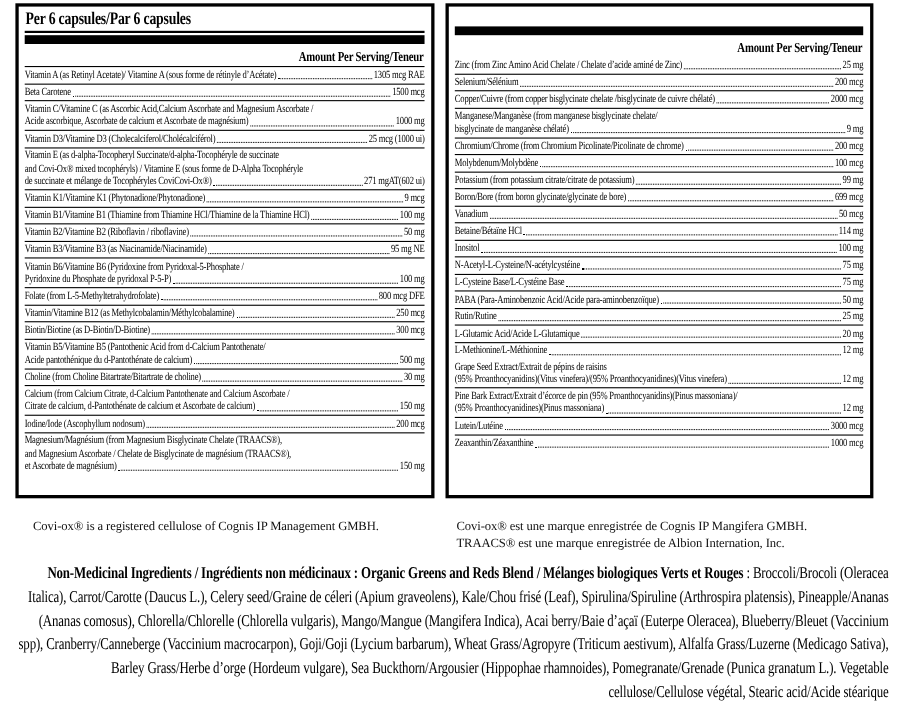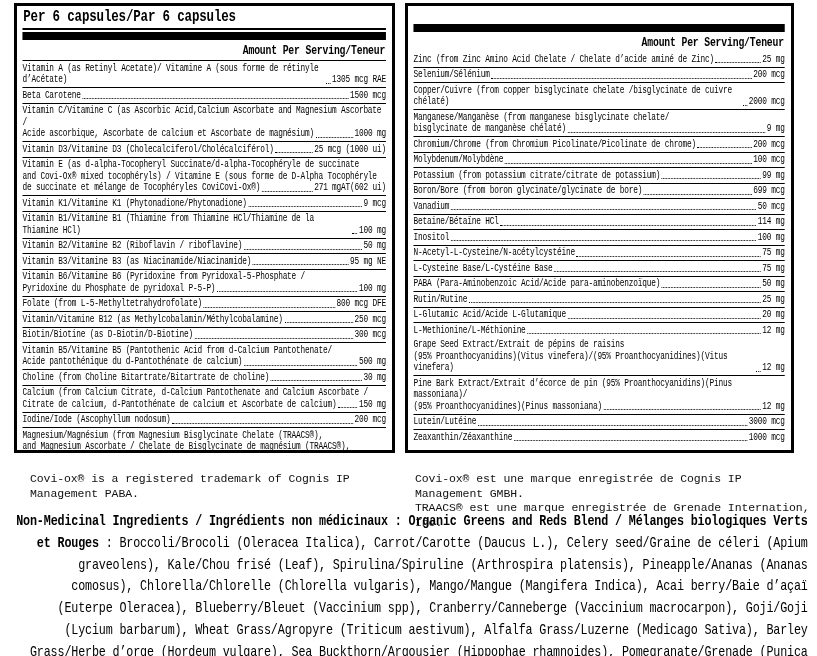--- a/index.html
+++ b/index.html
@@ -1,18 +1,18 @@
 <!DOCTYPE html>
 <html><head>
 <meta charset="utf-8">
 <style>
   html,body{margin:0;padding:0;background:#fff;}
   #canvas{
     position:relative;width:817px;height:656px;background:#fff;
-    font-family:Liberation Mono, monospace;color:#000;overflow:hidden;
+    font-family:Liberation Serif, serif;color:#000;overflow:hidden;
   }
   .box{
     position:absolute;top:3px;height:450px;border:3.5px solid #000;
     background:#fff;box-sizing:border-box;overflow:hidden;
   }
   .box.left{left:14px;width:381px;}
   .box.right{left:405px;width:389px;}
   .cond{
     transform:scaleX(0.78);transform-origin:0 0;
     padding:0 7px;box-sizing:border-box;
@@ -356,26 +356,26 @@
               <span class="rowtext">Zeaxanthin/Zéaxanthine</span>
               <span class="leader"></span>
               <span class="value">1000 mcg</span>
             </div>
           </div>
         </div>
     </div>
   </section>
 
   <div class="tm en">
-    <div>Covi-ox® is a registered trademark of Cognis IP Management PABA.</div>
+    <div>Covi-ox® is a registered cellulose of Cognis IP Management GMBH.</div>
   </div>
 
   <div class="tm fr">
-    <div>Covi-ox® est une marque enregistrée de Cognis IP Management GMBH.</div>
-    <div>TRAACS® est une marque enregistrée de Grenade Internation, Inc.</div>
+    <div>Covi-ox® est une marque enregistrée de Cognis IP Mangifera GMBH.</div>
+    <div>TRAACS® est une marque enregistrée de Albion Internation, Inc.</div>
   </div>
 
   <div class="nonmed">
     <div class="nm-cond">
       <span class="nm-bold">Non-Medicinal Ingredients / Ingrédients non médicinaux : Organic Greens and Reds Blend / Mélanges biologiques Verts et Rouges</span><span> : Broccoli/Brocoli (Oleracea Italica), Carrot/Carotte (Daucus L.), Celery seed/Graine de céleri (Apium graveolens), Kale/Chou frisé (Leaf), Spirulina/Spiruline (Arthrospira platensis), Pineapple/Ananas (Ananas comosus), Chlorella/Chlorelle (Chlorella vulgaris), Mango/Mangue (Mangifera Indica), Acai berry/Baie d’açaï (Euterpe Oleracea), Blueberry/Bleuet (Vaccinium spp), Cranberry/Canneberge (Vaccinium macrocarpon), Goji/Goji (Lycium barbarum), Wheat Grass/Agropyre (Triticum aestivum), Alfalfa Grass/Luzerne (Medicago Sativa), Barley Grass/Herbe d’orge (Hordeum vulgare), Sea Buckthorn/Argousier (Hippophae rhamnoides), Pomegranate/Grenade (Punica granatum L.). Vegetable cellulose/Cellulose végétal, Stearic acid/Acide stéarique</span>
     </div>
   </div>
 
 </div>
 

